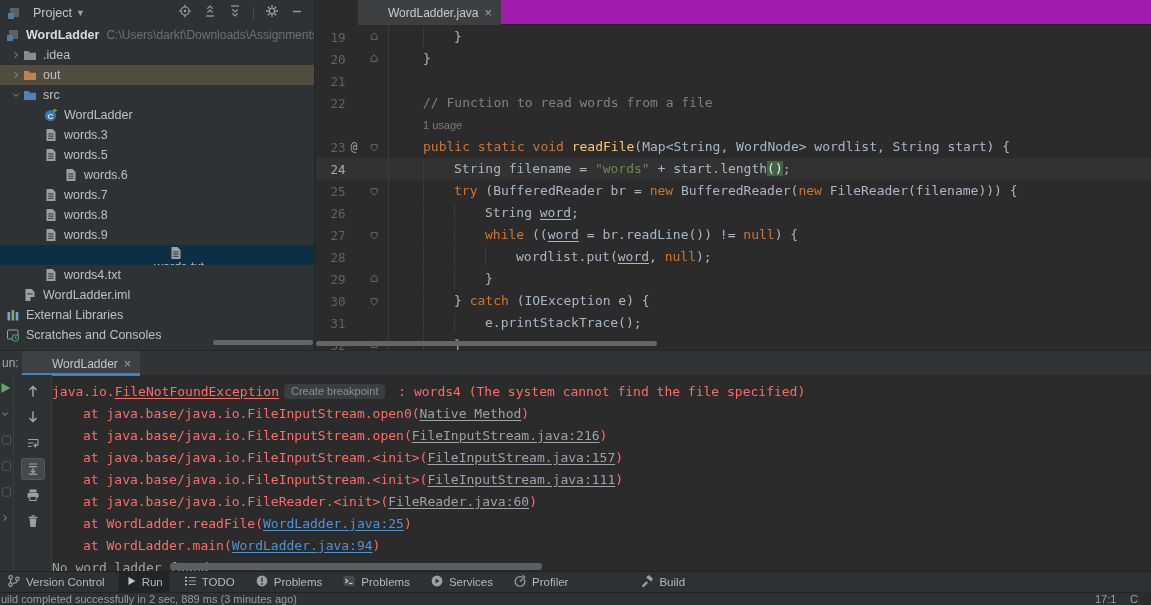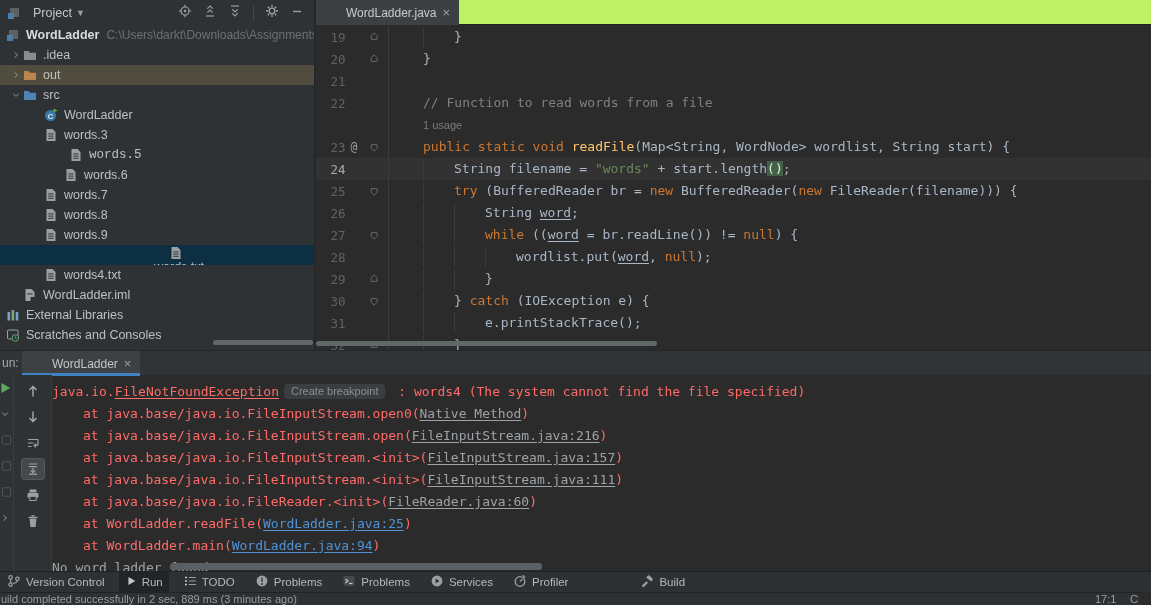--- a/index.html
+++ b/index.html
@@ -18,21 +18,21 @@
   .trow.sel { background:#0d2f44;flex-direction:column; }
   .trow.hov { background:#504d3e; }
   .tchev { width:15px; display:flex; justify-content:center; flex:0 0 15px; }
   .ticon { width:15px; height:14px; margin-right:5px; flex:0 0 15px; display:flex; align-items:center; }
   .tlabel.bold { font-weight:bold; color:#d7dadc; }
   .tsuffix { color:#6b7073; font-size:12px; margin-left:7px; }
   .hscroll { position:absolute; border-radius:3px; background:#616669; }
 
   
   #editor { position:absolute; left:316px; top:0; width:835px; height:350px; background:#2b2b2b; overflow:hidden; }
-  #tab-bar { height:25px; background:#bef264; border-bottom:1px solid #1f2123; display:flex; }
+  #tab-bar { height:25px; background:#a21caf; border-bottom:1px solid #1f2123; display:flex;margin-left:42px; }
   .etab { display:inline-flex; align-items:center; gap:6px; padding:0 9px; background:#3d4042; height:25px; }
   .etab-label { font-size:12px; color:#c8cacb; }
   .tab-close { color:#9aa0a3; font-size:13px; line-height:10px; }
   #code-rows { position:absolute; left:0; top:26px; right:0; bottom:0; font-family:"DejaVu Sans Mono", monospace; font-size:13px; }
   .grow { height:22px; display:flex; align-items:center; }
   .grow.caret { background:#323232; }
   .gut { display:flex; width:73px; flex:0 0 73px; align-self:stretch; align-items:center; border-right:1px solid #3a3c3e; }
   .ln { width:30px; text-align:right; color:#606366; font-size:12.5px; }
   .grow.caret .ln { color:#a7aaac; }
   .gx { width:17px; text-align:center; color:#9a9d9f; font-size:11.5px; }
@@ -179,21 +179,21 @@
           <span class="ticon">
             <svg width="14" height="14" viewBox="0 0 14 14" xmlns="http://www.w3.org/2000/svg">
               <path d="M2.5 1h6l3 3v9h-9z" fill="#9aa0a3"></path>
               <rect x="4.2" y="5.4" width="5.4" height="1" fill="#34373a"></rect>
               <rect x="4.2" y="7.6" width="5.4" height="1" fill="#34373a"></rect>
               <rect x="4.2" y="9.8" width="5.4" height="1" fill="#34373a"></rect>
             </svg>
           </span>
           <span class="tlabel">words.3</span>
         </div>
-        <div class="trow" style="padding-left: 69px; font-family: Liberation Mono, monospace;">
+        <div class="trow" style="padding-left: 44px;">
           <span class="ticon">
             <svg width="14" height="14" viewBox="0 0 14 14" xmlns="http://www.w3.org/2000/svg">
               <path d="M2.5 1h6l3 3v9h-9z" fill="#9aa0a3"></path>
               <rect x="4.2" y="5.4" width="5.4" height="1" fill="#34373a"></rect>
               <rect x="4.2" y="7.6" width="5.4" height="1" fill="#34373a"></rect>
               <rect x="4.2" y="9.8" width="5.4" height="1" fill="#34373a"></rect>
             </svg>
           </span>
           <span class="tlabel">words.5</span>
         </div>

